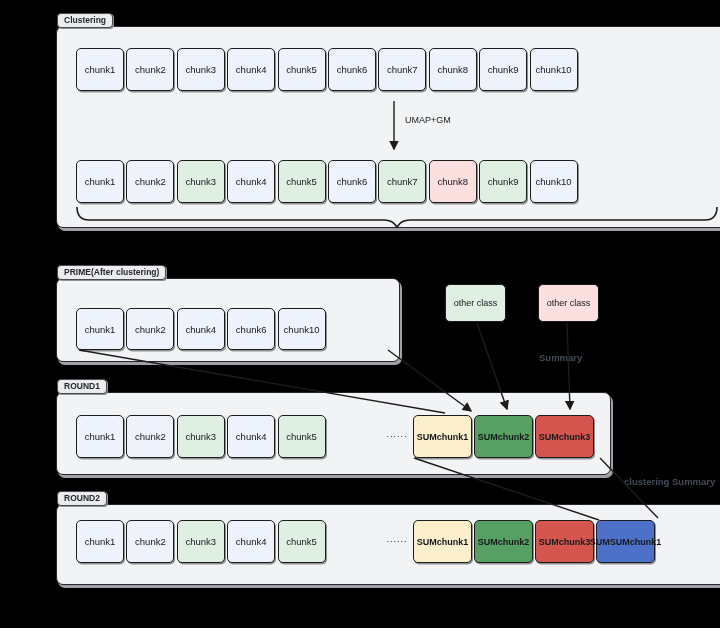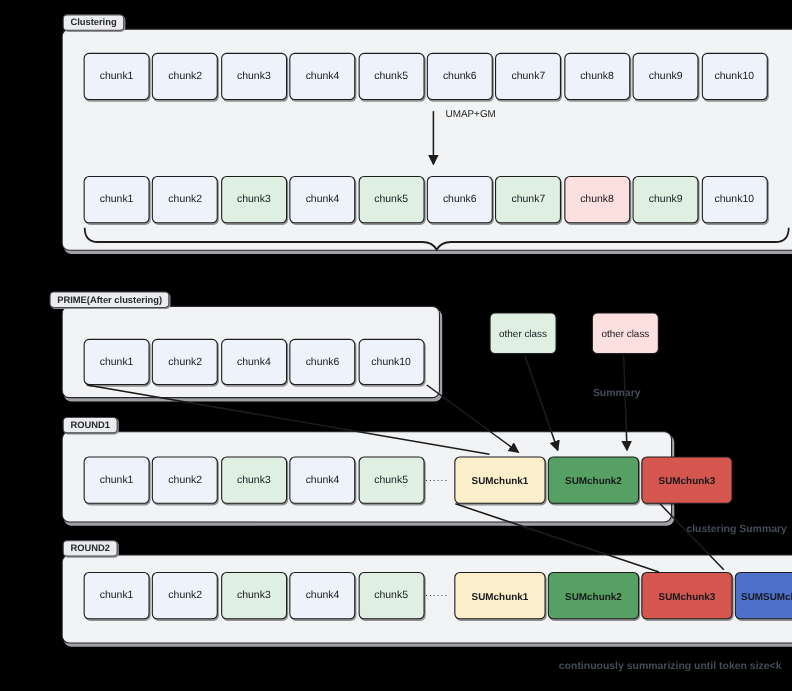--- a/index.html
+++ b/index.html
@@ -12,27 +12,27 @@
     border-radius:7px;box-shadow:2px 3px 0 #9fa1a7;box-sizing:border-box;
   }
   .tab{
     position:absolute;background:#ebecef;border:1.2px solid #4a4a4f;
     border-radius:4px;font-size:8.5px;font-weight:bold;color:#26282c;
     padding:2px 6px;box-shadow:1px 1px 0 #8e9095;z-index:6;line-height:1;
   }
   .row{position:absolute;display:flex;gap:2.4px;z-index:4;}
   .row.sums{gap:2px;}
   .chunk{
-    width:60px;height:43px;border:1.3px solid #1c1c1c;border-radius:5px;
+    width:48px;height:43px;border:1.3px solid #1c1c1c;border-radius:5px;
     display:flex;align-items:center;justify-content:center;
     font-size:9.5px;color:#16181c;box-sizing:border-box;
     box-shadow:1px 1.5px 0 rgba(0,0,0,0.40);white-space:nowrap;
   }
   .row.h42 .chunk{height:42px;}
-  .row.sums .chunk{width:83px;font-weight:bold;font-size:9px;}
+  .row.sums .chunk{width:59px;font-weight:bold;font-size:9px;}
   .oc{
     position:absolute;width:61px;height:38px;border:1.2px solid #1c1c1c;
     border-radius:5px;display:flex;align-items:center;justify-content:center;
     font-size:9px;color:#16181c;box-sizing:border-box;
     box-shadow:1px 1.5px 0 rgba(0,0,0,0.35);z-index:4;
   }
   .dots{position:absolute;width:32px;text-align:center;font-size:9px;
     color:#1c1c1c;letter-spacing:1px;z-index:4;}
   .caption{position:absolute;color:#454c59;font-size:9.5px;font-weight:bold;z-index:3;}
   .umap-label{position:absolute;font-size:9px;color:#1b1b1b;z-index:5;}
@@ -51,50 +51,49 @@
       <div class="chunk" style="background: rgb(237, 242, 251);">chunk2</div>
       <div class="chunk" style="background: rgb(237, 242, 251);">chunk3</div>
       <div class="chunk" style="background: rgb(237, 242, 251);">chunk4</div>
       <div class="chunk" style="background: rgb(237, 242, 251);">chunk5</div>
       <div class="chunk" style="background: rgb(237, 242, 251);">chunk6</div>
       <div class="chunk" style="background: rgb(237, 242, 251);">chunk7</div>
       <div class="chunk" style="background: rgb(237, 242, 251);">chunk8</div>
       <div class="chunk" style="background: rgb(237, 242, 251);">chunk9</div>
       <div class="chunk" style="background: rgb(237, 242, 251);">chunk10</div>
     </div>
-  <div class="umap-label" style="left:384px;top:98px;">UMAP+GM</div>
+  <div class="umap-label" style="left:384px;top:115px;">UMAP+GM</div>
   <div class="row" style="left:55px;top:160px;">
       <div class="chunk" style="background: rgb(237, 242, 251);">chunk1</div>
       <div class="chunk" style="background: rgb(237, 242, 251);">chunk2</div>
       <div class="chunk" style="background: rgb(223, 240, 227);">chunk3</div>
       <div class="chunk" style="background: rgb(237, 242, 251);">chunk4</div>
       <div class="chunk" style="background: rgb(223, 240, 227);">chunk5</div>
       <div class="chunk" style="background: rgb(237, 242, 251);">chunk6</div>
       <div class="chunk" style="background: rgb(223, 240, 227);">chunk7</div>
       <div class="chunk" style="background: rgb(252, 223, 223);">chunk8</div>
       <div class="chunk" style="background: rgb(223, 240, 227);">chunk9</div>
       <div class="chunk" style="background: rgb(237, 242, 251);">chunk10</div>
     </div>
 
   <div class="panel" style="left:35px;top:278px;width:344px;height:84px;"></div>
-  <div class="tab" style="left:24px;top:265px;text-align:right;">PRIME(After clustering)</div>
+  <div class="tab" style="left:36px;top:265px;text-align:right;">PRIME(After clustering)</div>
   <div class="row h42" style="left:55px;top:308px;">
       <div class="chunk" style="background: rgb(237, 242, 251);">chunk1</div>
       <div class="chunk" style="background: rgb(237, 242, 251);">chunk2</div>
       <div class="chunk" style="background: rgb(237, 242, 251);">chunk4</div>
       <div class="chunk" style="background: rgb(237, 242, 251);">chunk6</div>
       <div class="chunk" style="background: rgb(237, 242, 251);">chunk10</div>
     </div>
 
   <div class="oc" style="left: 424px; top: 284px; background: rgb(223, 240, 227);">other class</div>
   <div class="oc" style="left: 517px; top: 284px; background: rgb(252, 223, 223);">other class</div>
 
   <div class="caption" style="left:518px;top:352px;">Summary</div>
   <div class="caption" style="left:603px;top:476px;">clustering Summary</div>
-  <div class="caption" style="left:487px;top:600px;">continuously summarizing until token size&lt;k</div>
 
   <div class="panel" style="left:35px;top:392px;width:555px;height:83px;"></div>
   <div class="tab" style="left:36px;top:379px;">ROUND1</div>
   <div class="row" style="left:55px;top:415px;">
       <div class="chunk" style="background: rgb(237, 242, 251);">chunk1</div>
       <div class="chunk" style="background: rgb(237, 242, 251);">chunk2</div>
       <div class="chunk" style="background: rgb(223, 240, 227);">chunk3</div>
       <div class="chunk" style="background: rgb(237, 242, 251);">chunk4</div>
       <div class="chunk" style="background: rgb(223, 240, 227);">chunk5</div>
     </div>

